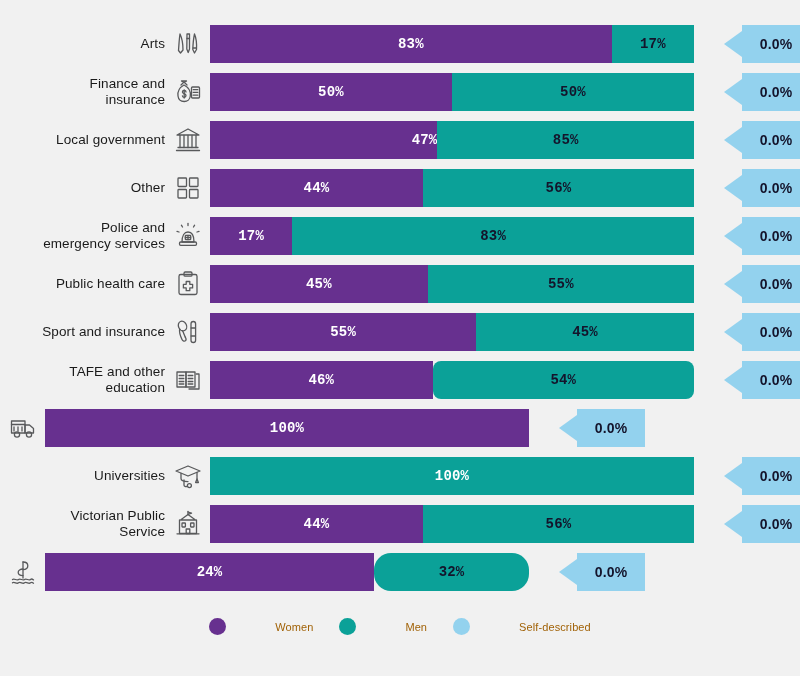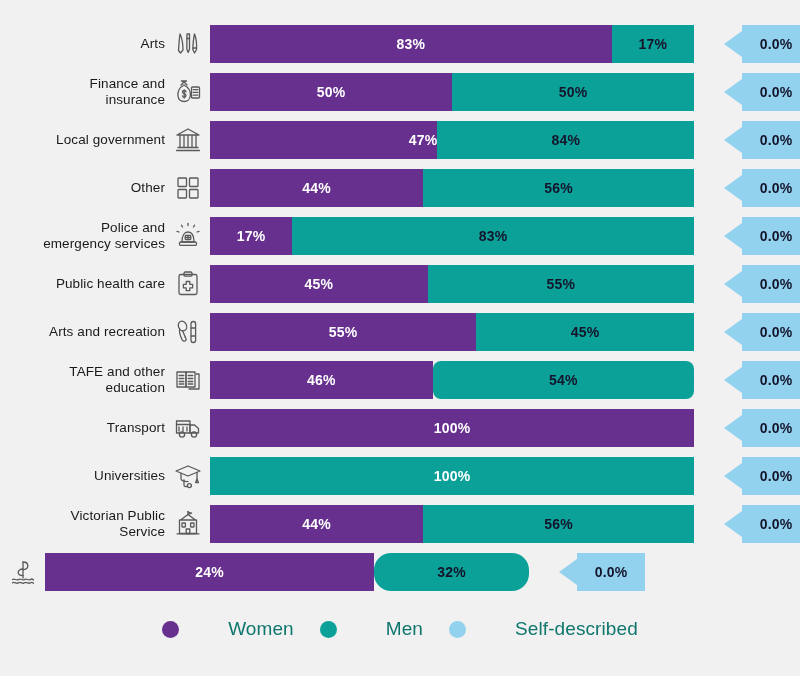--- a/index.html
+++ b/index.html
@@ -61,20 +61,21 @@
   }
 
   
   .bar-track {
     position: relative;
     width: 484px;
     flex: 0 0 484px;
     height: 38px;
     display: flex;
     overflow: hidden;
+    font-family: Liberation Mono, monospace;
   }
   .seg {
     position: relative;
     height: 38px;
     display: flex;
     align-items: center;
     justify-content: center;
     font-size: 14px;
     font-weight: bold;
     letter-spacing: 0.2px;
@@ -132,22 +133,22 @@
     align-items: center;
     gap: 9px;
   }
   .legend-dot {
     width: 17px;
     height: 17px;
     border-radius: 50%;
     flex: 0 0 17px;
   }
   .legend-text {
-    font-size: 19px;
-    color: #0f766e;
+    font-size: 11px;
+    color: #a16207;
     letter-spacing: 0.1px;
     margin-left: 40px;
   }
 </style>
 </head>
 <body>
 
 <div id="chart-root">
 
   <div class="rows-area">
@@ -215,21 +216,21 @@
         <path d="M5 22.5 L25 22.5"></path>
         <path d="M7 10.5 L7 22.5 M11 10.5 L11 22.5 M15 10.5 L15 22.5 M19 10.5 L19 22.5 M23 10.5 L23 22.5"></path>
       </g>
     </svg>
         </div>
         <div class="bar-track">
           <div class="seg seg-women" style="width: 227.48px; justify-content: flex-end;">
             <span class="seg-label">47%</span>
           </div>
           <div class="seg seg-men" style="width: 256.52px;">
-            <span class="seg-label">84%</span>
+            <span class="seg-label">85%</span>
           </div>
         </div>
         <div class="callout-wrap">
           <div class="callout-arrow"></div>
           <div class="callout-box">0.0%</div>
         </div>
       </div>
       <div class="row">
         <div class="row-label">Other</div>
         <div class="row-icon">
@@ -304,21 +305,21 @@
           <div class="seg seg-men" style="width: 266.2px;">
             <span class="seg-label">55%</span>
           </div>
         </div>
         <div class="callout-wrap">
           <div class="callout-arrow"></div>
           <div class="callout-box">0.0%</div>
         </div>
       </div>
       <div class="row">
-        <div class="row-label">Arts and recreation</div>
+        <div class="row-label">Sport and insurance</div>
         <div class="row-icon">
           <svg width="30" height="30" viewBox="0 0 30 30">
       <g fill="none" stroke="currentColor" stroke-width="1.3" stroke-linecap="round" stroke-linejoin="round">
         <ellipse cx="9.5" cy="9" rx="4" ry="5" transform="rotate(-25 9.5 9)"></ellipse>
         <path d="M6.6 12.4 C6 16 7.6 19.5 9 22.5 C9.8 24.2 11.6 24.7 12.6 23.6 C13.5 22.6 13 21.2 12.2 20"></path>
         <path d="M9.6 13.8 C10.8 16.4 11.4 18.2 12.2 20"></path>
         <rect x="18" y="4.5" width="4.6" height="21" rx="2.3"></rect>
         <path d="M18.2 11 L22.4 11 M18.2 19 L22.4 19"></path>
       </g>
     </svg>
@@ -357,21 +358,20 @@
           <div class="seg seg-men" style="width: 261.36px; border-radius: 8px;">
             <span class="seg-label">54%</span>
           </div>
         </div>
         <div class="callout-wrap">
           <div class="callout-arrow"></div>
           <div class="callout-box">0.0%</div>
         </div>
       </div>
       <div class="row">
-        <div class="row-label">Transport</div>
         <div class="row-icon">
           <svg width="30" height="30" viewBox="0 0 30 30">
       <g fill="none" stroke="currentColor" stroke-width="1.3" stroke-linecap="round" stroke-linejoin="round">
         <path d="M3.5 8 L17 8 L17 20 L3.5 20 Z"></path>
         <path d="M17 12 L21.5 12 L25.5 15.5 L25.5 20 L17 20 Z"></path>
         <circle cx="9" cy="21.5" r="2.6"></circle>
         <circle cx="21" cy="21.5" r="2.6"></circle>
         <path d="M3.5 11.5 L17 11.5"></path>
         <path d="M6 14 L6 18 M10 14 L10 18 M14 14 L14 18"></path>
       </g>

